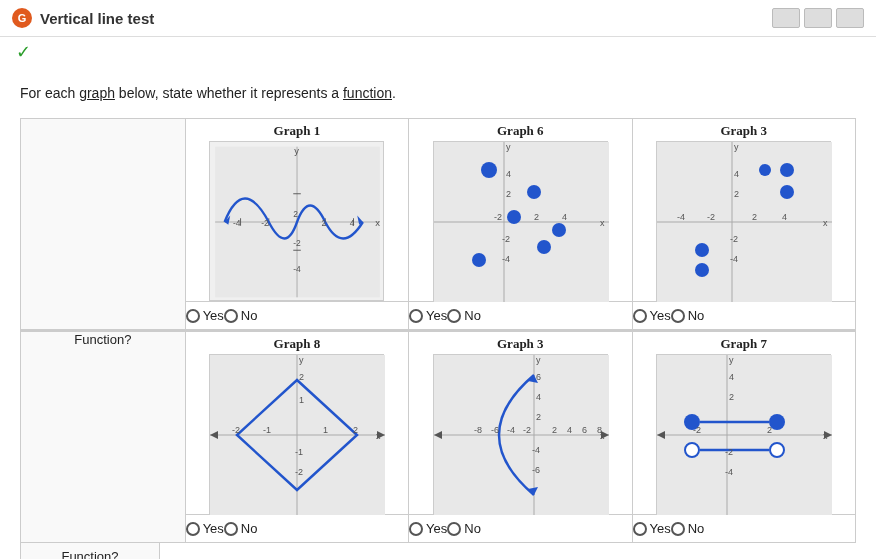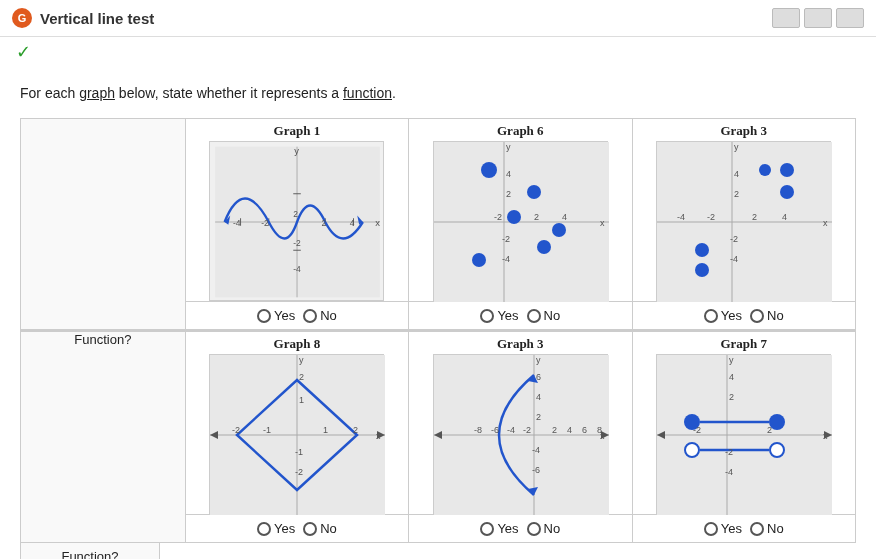--- a/index.html
+++ b/index.html
@@ -85,22 +85,21 @@
     }
     .function-label-cell {
       font-size: 13px;
       width: 140px;
       padding: 6px;
       background: #f9f9f9;
     }
     .radio-row {
       display: flex;
       align-items: center;
-      justify-content: center;
-      gap: 8px;
+      justify-content: flex-start;
       padding: 6px 0;
     }
     .radio-option {
       display: flex;
       align-items: center;
       gap: 3px;
       font-size: 13px;
       cursor: pointer;
     }
     .radio-circle {

